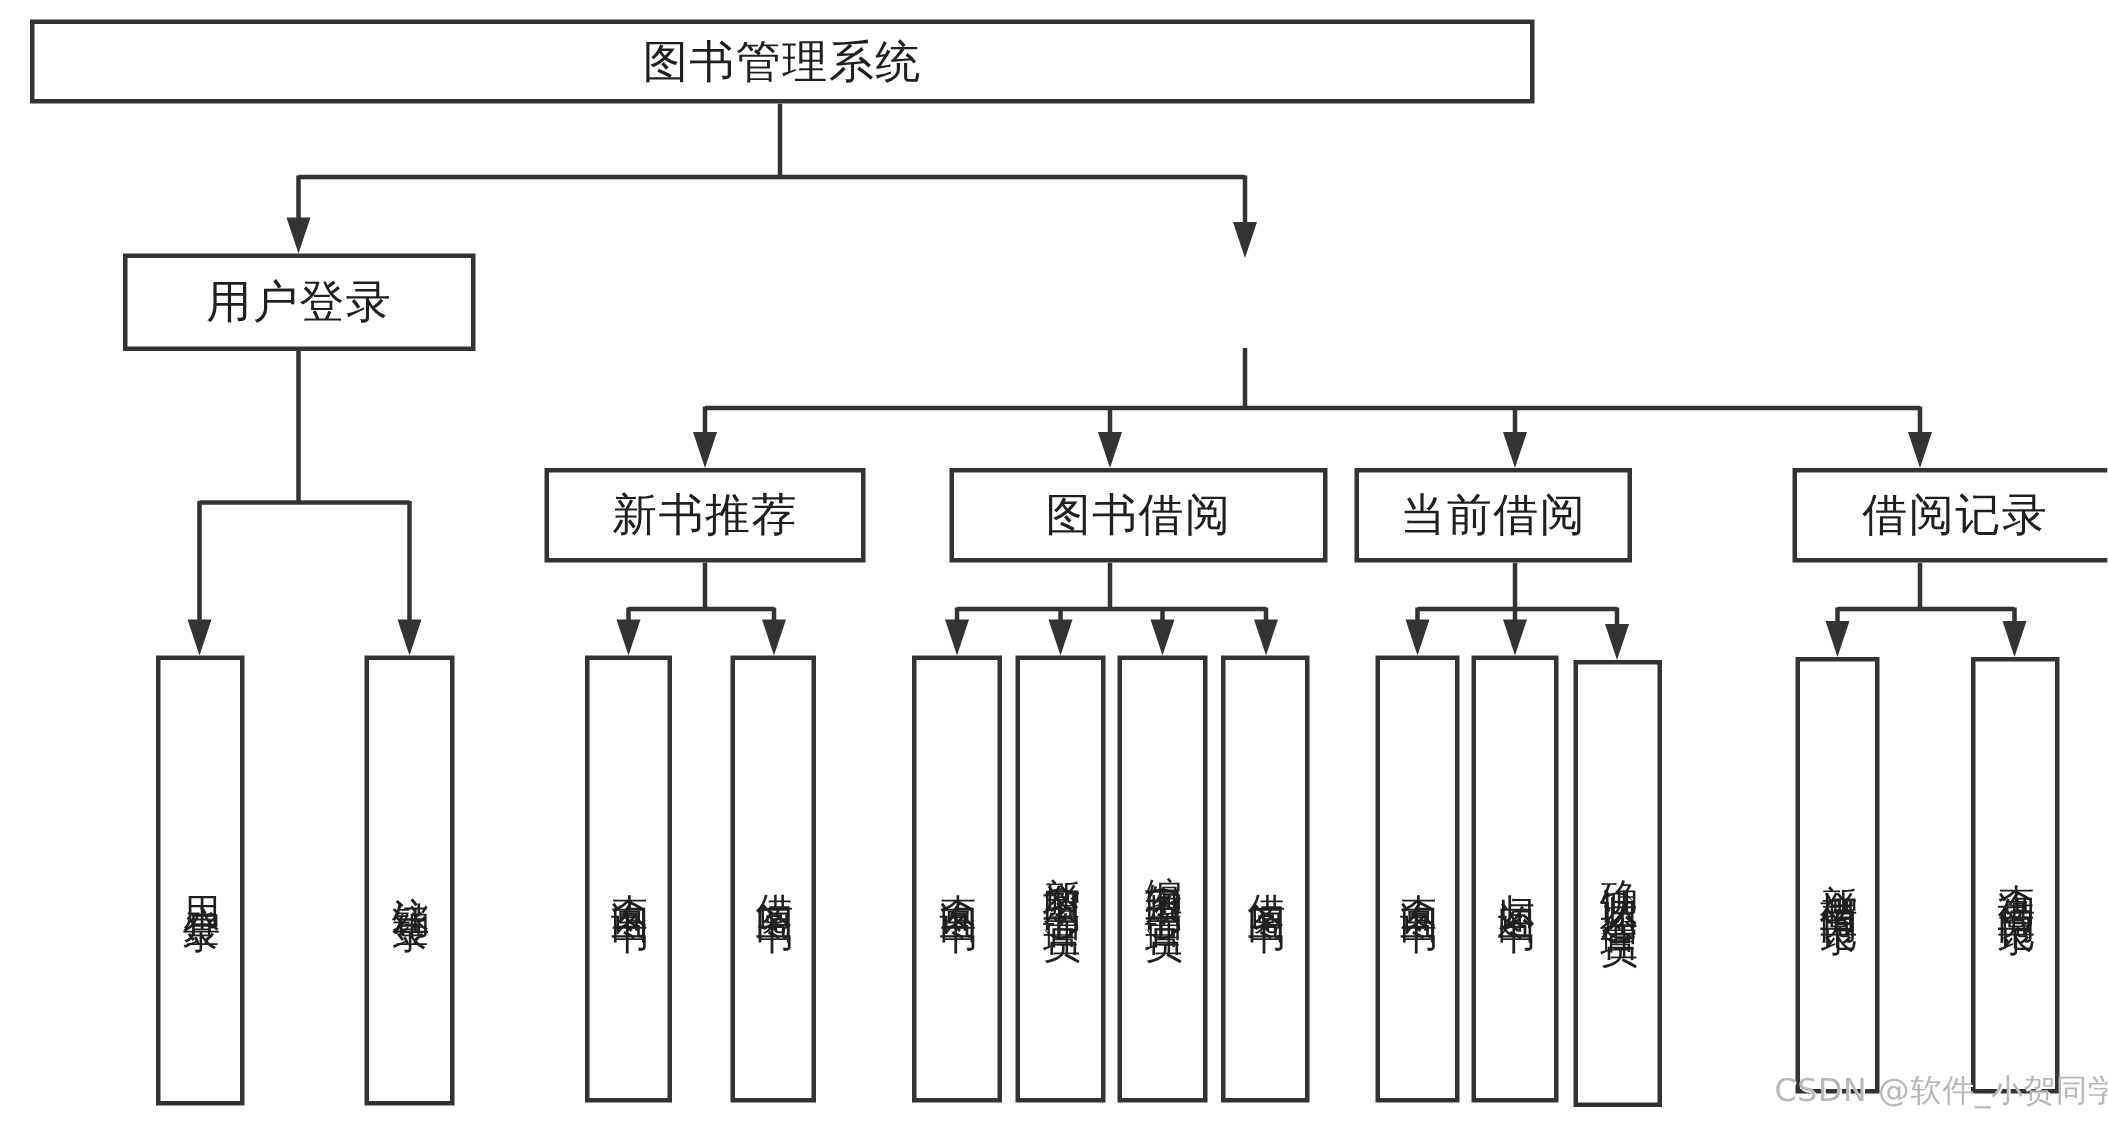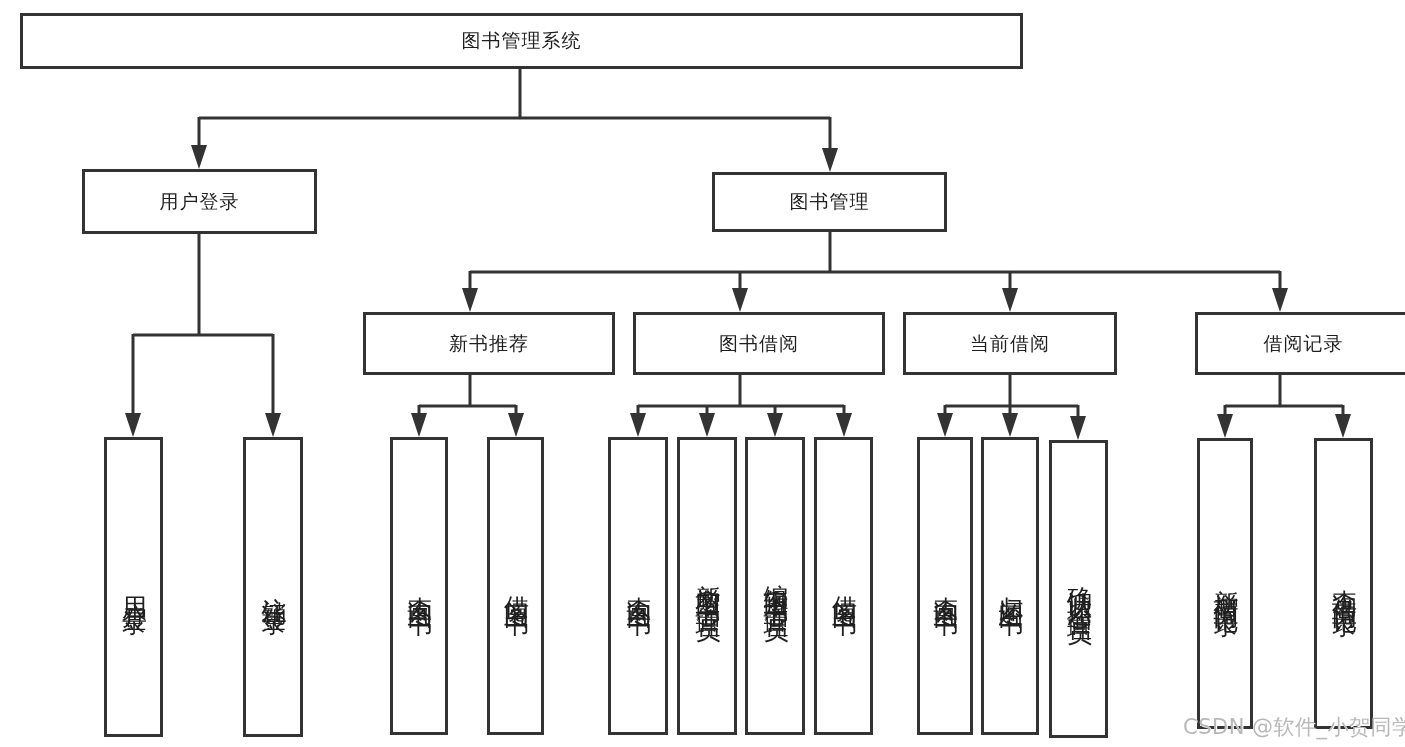--- a/index.html
+++ b/index.html
@@ -21,39 +21,39 @@
     box-sizing: border-box;
     background: #ffffff;
     border: 3px solid #333333;
     display: flex;
     align-items: center;
     justify-content: center;
     color: #1f1f1f;
     z-index: 1;
   }
   .h-node span {
-    font-size: 19px;
+    font-size: 30px;
     letter-spacing: 1px;
     white-space: nowrap;
   }
   .v-node span {
     writing-mode: vertical-rl;
     text-orientation: mixed;
     font-size: 25px;
     letter-spacing: 5px;
     line-height: 1.15;
     white-space: nowrap;
   }
   
   #n-root   { left: 20px;   top: 13px;  width: 1003px; height: 56px; }
   #n-l2a    { left: 82px;   top: 169px; width: 235px;  height: 65px; }
   #n-l2b    { left: 712px;  top: 172px; width: 235px;  height: 60px; }
-  #n-l3a    { left: 363px;  top: 312px; width: 252px;  height: 63px; }
+  #n-l3a    { left: 363px;  top: 312px; width: 214px;  height: 63px; }
   #n-l3b    { left: 633px;  top: 312px; width: 252px;  height: 63px; }
-  #n-l3c    { left: 903px;  top: 312px; width: 214px;  height: 63px; }
+  #n-l3c    { left: 903px;  top: 312px; width: 185px;  height: 63px; }
   #n-l3d    { left: 1195px; top: 312px; width: 217px;  height: 63px; }
   #n-a1 { left: 104px;  top: 437px; width: 59px; height: 300px; }
   #n-a2 { left: 243px;  top: 437px; width: 60px; height: 300px; }
   #n-b1 { left: 390px;  top: 437px; width: 58px; height: 298px; }
   #n-b2 { left: 487px;  top: 437px; width: 57px; height: 298px; }
   #n-c1 { left: 608px;  top: 437px; width: 60px; height: 298px; }
   #n-c2 { left: 677px;  top: 437px; width: 60px; height: 298px; }
   #n-c3 { left: 745px;  top: 437px; width: 60px; height: 298px; }
   #n-c4 { left: 814px;  top: 437px; width: 59px; height: 298px; }
   #n-d1 { left: 917px;  top: 437px; width: 56px; height: 298px; }
@@ -143,23 +143,20 @@
     </g>
   </svg>
 
   <div class="node h-node" id="n-root">
     <span>图书管理系统</span>
   </div>
 
   <div class="node h-node" id="n-l2a">
     <span>用户登录</span>
   </div>
-  <div class="node h-node" id="n-l2b">
-    <span>图书管理</span>
-  </div>
 
   <div class="node h-node" id="n-l3a">
     <span>新书推荐</span>
   </div>
   <div class="node h-node" id="n-l3b">
     <span>图书借阅</span>
   </div>
   <div class="node h-node" id="n-l3c">
     <span>当前借阅</span>
   </div>

